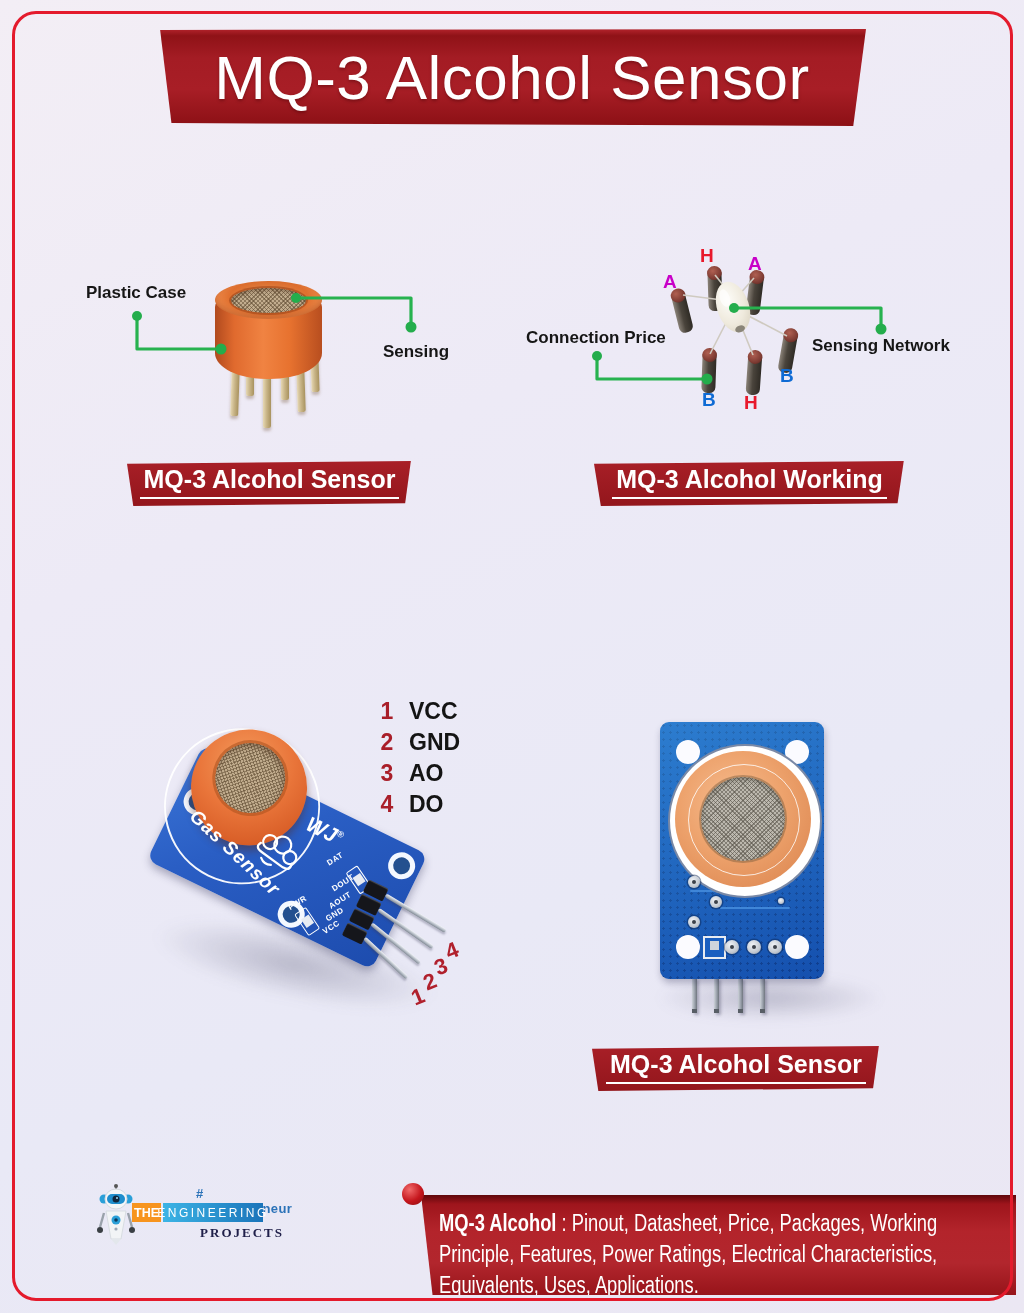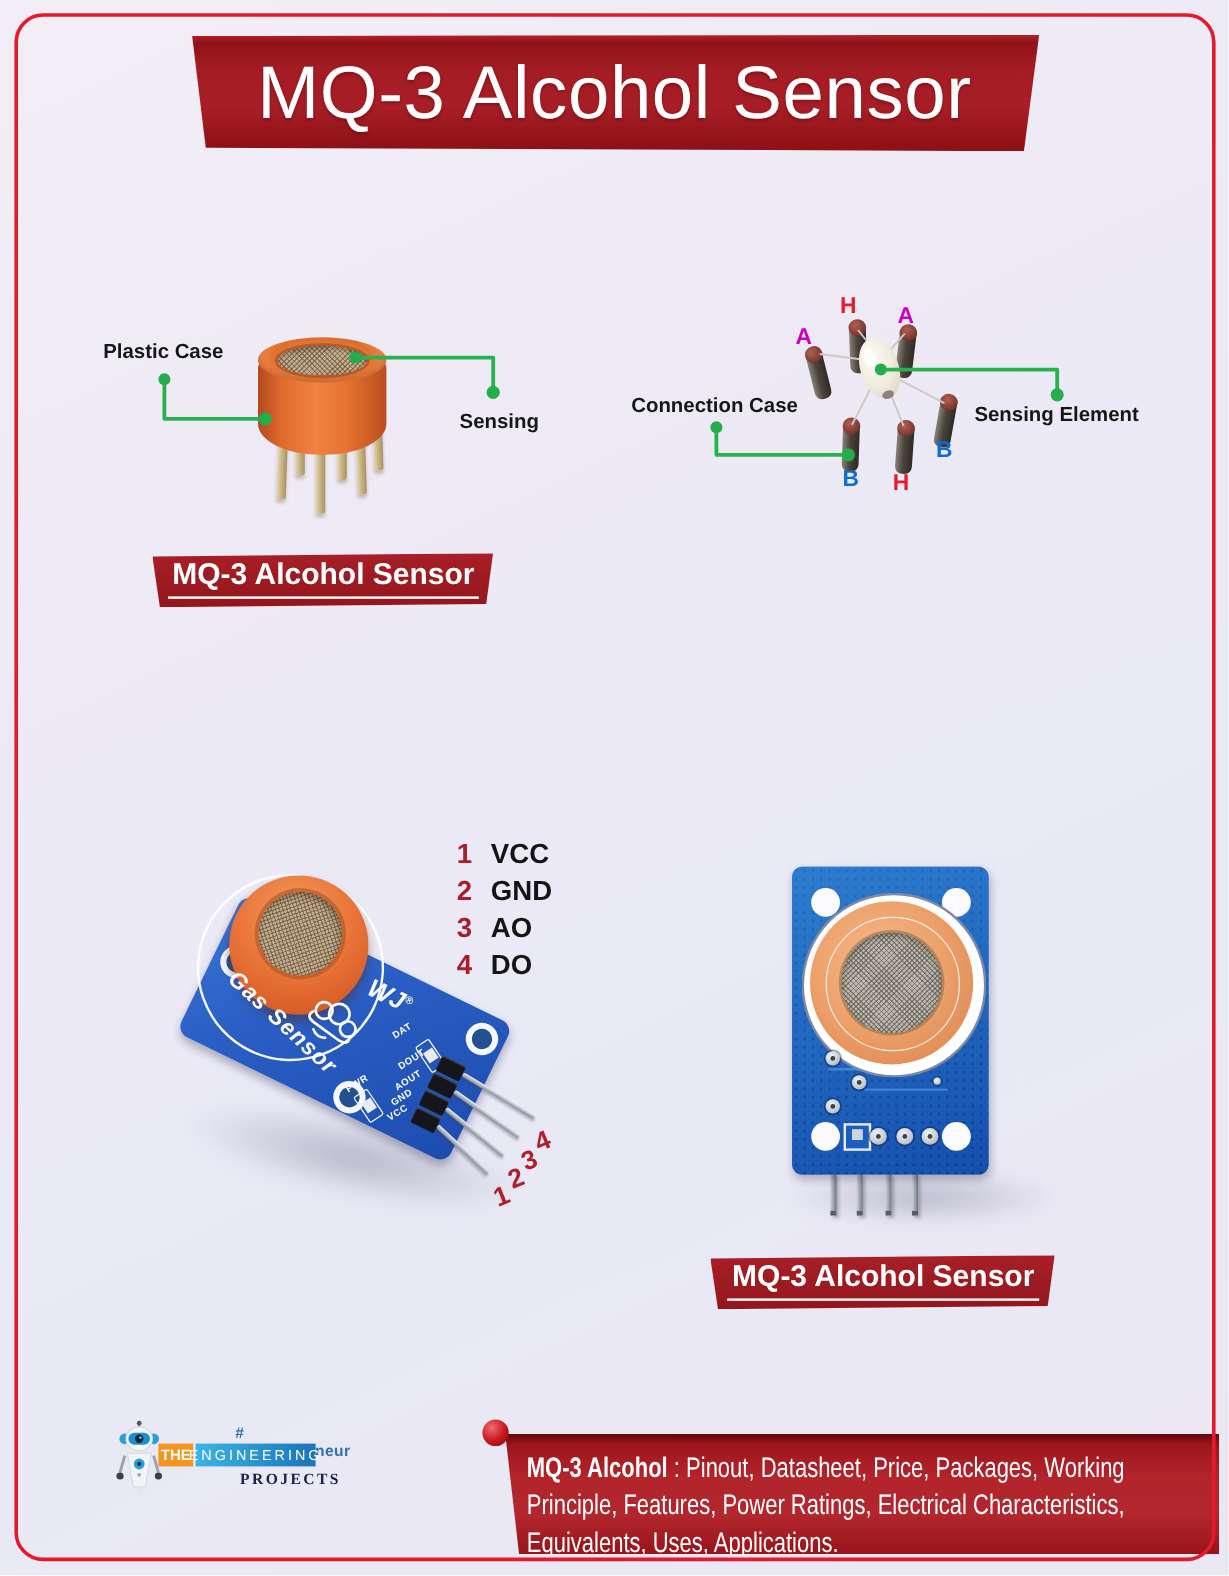--- a/index.html
+++ b/index.html
@@ -176,22 +176,22 @@
     <div class="s1-body"></div>
     <div class="s1-top"></div>
     <div class="s1-mesh"></div>
   </div>
 
   <div class="fig-label lbl-plastic">Plastic Case</div>
   <div class="fig-label lbl-anti">
     <span style="display:block">Sensing</span>
   </div>
 
-  <div class="fig-label lbl-conn">Connection Case</div>
-  <div class="fig-label lbl-sense">Sensing Element</div>
+  <div class="fig-label lbl-conn">Connection Price</div>
+  <div class="fig-label lbl-sense">Sensing Network</div>
 
   <div class="mark mark-h-top">H</div>
   <div class="mark mark-a-right">A</div>
   <div class="mark mark-a-left">A</div>
   <div class="mark mark-b-right">B</div>
   <div class="mark mark-b-bottom">B</div>
   <div class="mark mark-h-bottom">H</div>
 
   <svg class="overlay" width="1024" height="1313" viewBox="0 0 1024 1313">
     <defs>
@@ -266,20 +266,23 @@
         <circle cx="411" cy="327" r="5.5"></circle>
       <circle cx="597" cy="356" r="5"></circle>
         <circle cx="707" cy="379" r="5.5"></circle>
       <circle cx="734" cy="308" r="5"></circle>
         <circle cx="881" cy="329" r="5.5"></circle>
     </g>
   </svg>
 
   <div class="cap cap-sensor1">
     <span class="u">MQ-3 Alcohol Sensor</span>
+  </div>
+  <div class="cap cap-working">
+    <span class="u">MQ-3 Alcohol Working</span>
   </div>
 
   <div class="pinlist">
     <div class="pinrow">
       <span class="n">1</span>
       <span class="v">VCC</span>
     </div>
     <div class="pinrow">
       <span class="n">2</span>
       <span class="v">GND</span>

